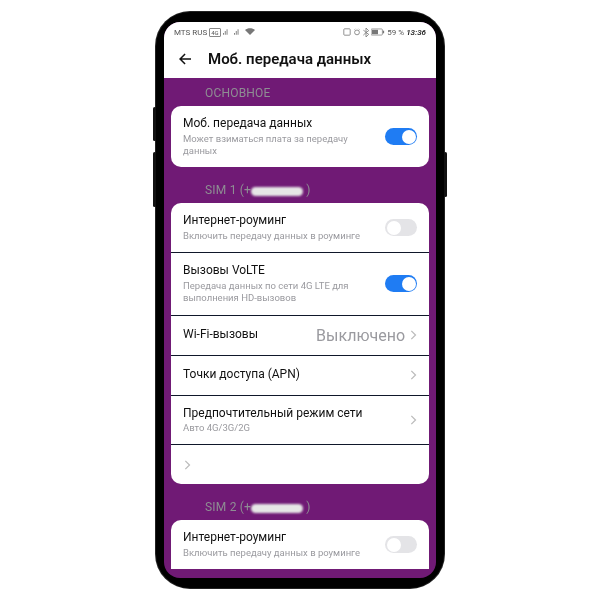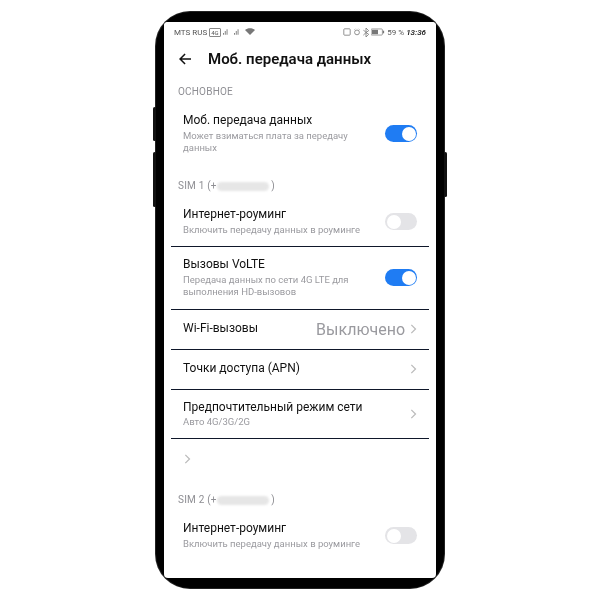--- a/index.html
+++ b/index.html
@@ -20,22 +20,22 @@
     position: relative;
     box-shadow: 0 0 0 1px #222;
   }
   .side-btn { position: absolute; background: #111; border-radius: 2px; }
   .btn-l1 { left: -3px; top: 95px; width: 3px; height: 34px; }
   .btn-l2 { left: -3px; top: 140px; width: 3px; height: 55px; }
   .btn-r  { right: -3px; top: 140px; width: 3px; height: 45px; }
   .screen {
     width: 100%;
     height: 100%;
-    background: #ffffff;
-    border-radius: 4px;
+    background: #701a75;
+    border-radius: 16px;
     overflow: hidden;
     display: flex;
     flex-direction: column;
     position: relative;
   }
   .statusbar {
     height: 20px;
     background: #fff;
     display: flex;
     justify-content: space-between;
@@ -49,24 +49,25 @@
   .appbar {
     background: #fff;
     display: flex;
     align-items: center;
     padding: 8px 12px 10px;
     gap: 14px;
   }
   .appbar .title { font-size: 15px; font-weight: 600; color: #111; }
   .content { flex: 1; overflow-y: auto; }
   .group-label {
-    font-size: 10px;
+    font-size: 12px;
     color: #8e8e93;
     padding: 8px 14px 6px;
     letter-spacing: 0.2px;
+    margin-left: 27px;
   }
   .card {
     background: #fff;
     margin: 0 7px 8px;
     border-radius: 10px;
   }
   .row {
     display: flex;
     align-items: center;
     justify-content: space-between;

